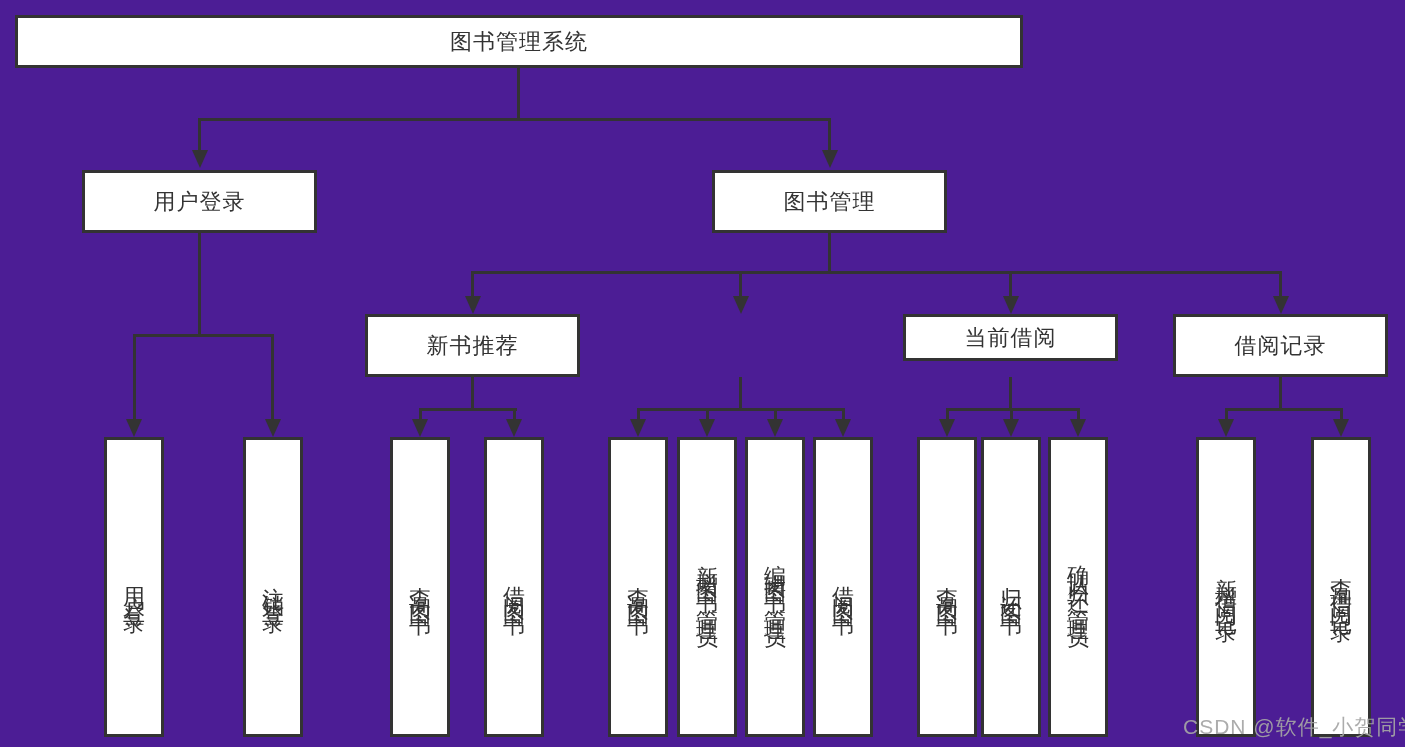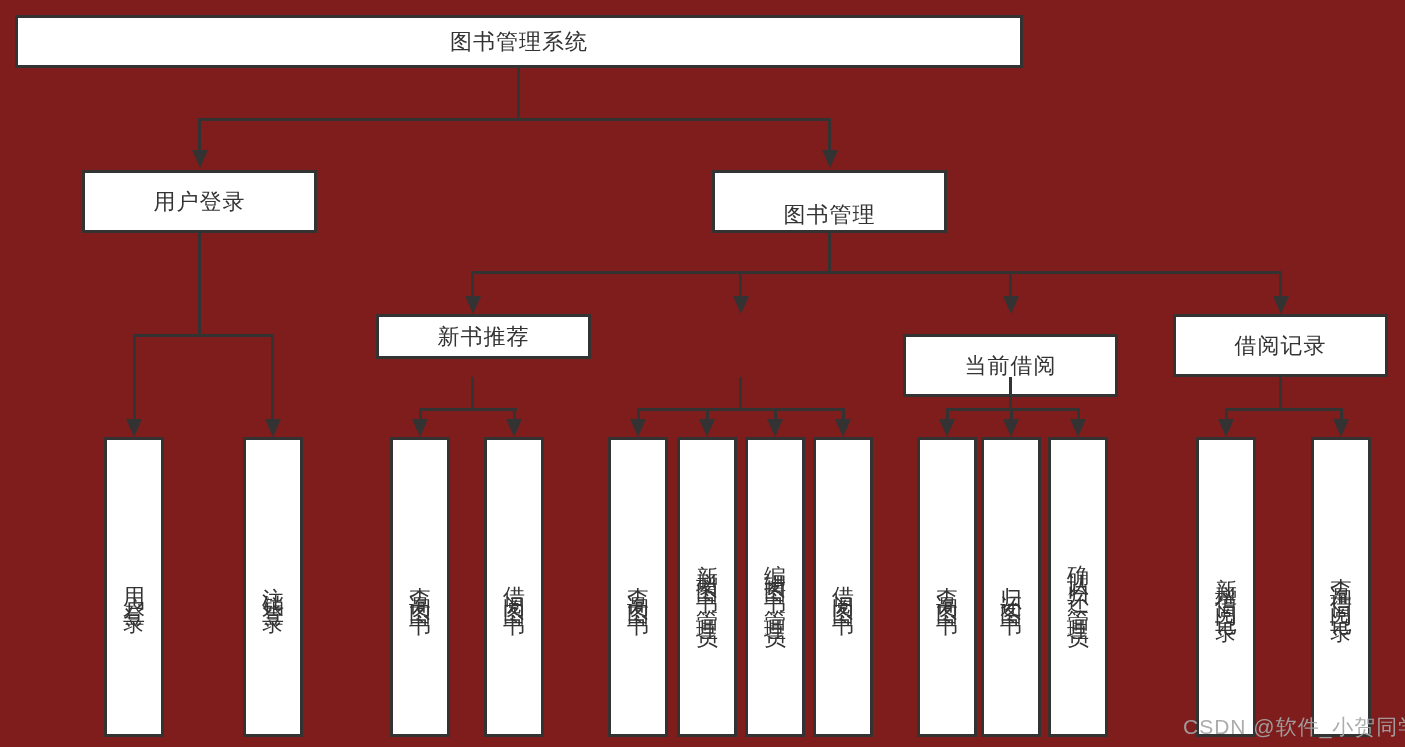--- a/index.html
+++ b/index.html
@@ -1,21 +1,21 @@
 <!DOCTYPE html>
 <html><head>
 <meta charset="utf-8">
 <style>
   * { margin: 0; padding: 0; box-sizing: border-box; }
   html, body { background: #ffffff; }
   #canvas {
     position: relative;
     width: 1405px;
     height: 747px;
-    background: #7f1d1d;
+    background: #4c1d95;
     font-family: "Liberation Sans", sans-serif;
     color: #333333;
     overflow: hidden;
   }
   .hnode {
     position: absolute;
     background: #ffffff;
     border: 3px solid #333333;
     display: flex;
     align-items: center;
@@ -75,21 +75,21 @@
     <div class="line" style="left:198px; top:118px; width:633px; height:3px;"></div>
     <div class="line" style="left:198px; top:120px; width:3px;  height:32px;"></div>
     <div class="ahead" style="left:192px; top:150px;"></div>
     <div class="line" style="left:828px; top:120px; width:3px;  height:32px;"></div>
     <div class="ahead" style="left:822px; top:150px;"></div>
   </div>
 
   <div class="hnode" style="left:82px; top:170px; width:235px; height:63px;">
     <span>用户登录</span>
   </div>
-  <div class="hnode" style="left:712px; top:170px; width:235px; height:63px;align-items:flex-end;">
+  <div class="hnode" style="left:712px; top:170px; width:235px; height:63px;">
     <span>图书管理</span>
   </div>
 
   <div>
     <div class="line" style="left:198px; top:233px; width:3px;  height:104px;"></div>
     <div class="line" style="left:133px; top:334px; width:141px; height:3px;"></div>
     <div class="line" style="left:133px; top:334px; width:3px;  height:87px;"></div>
     <div class="ahead" style="left:126px; top:419px;"></div>
     <div class="line" style="left:271px; top:334px; width:3px;  height:87px;"></div>
     <div class="ahead" style="left:265px; top:419px;"></div>
@@ -101,24 +101,24 @@
     <div class="line" style="left:471px;  top:271px; width:3px;   height:27px;"></div>
     <div class="ahead" style="left:465px;  top:296px;"></div>
     <div class="line" style="left:739px;  top:271px; width:3px;   height:27px;"></div>
     <div class="ahead" style="left:733px;  top:296px;"></div>
     <div class="line" style="left:1009px; top:271px; width:3px;   height:27px;"></div>
     <div class="ahead" style="left:1003px; top:296px;"></div>
     <div class="line" style="left:1279px; top:271px; width:3px;   height:27px;"></div>
     <div class="ahead" style="left:1273px; top:296px;"></div>
   </div>
 
-  <div class="hnode" style="left:376px; top:314px; width:215px; height:45px;">
+  <div class="hnode" style="left:365px; top:314px; width:215px; height:63px;">
     <span>新书推荐</span>
   </div>
-  <div class="hnode" style="left:903px; top:314px; width:215px; height:63px;margin-top:20px;">
+  <div class="hnode" style="left:903px; top:314px; width:215px; height:47px;">
     <span>当前借阅</span>
   </div>
   <div class="hnode" style="left:1173px; top:314px; width:215px; height:63px;">
     <span>借阅记录</span>
   </div>
 
   <div>
     <div class="line" style="left:471px; top:377px; width:3px;  height:33px;"></div>
     <div class="line" style="left:419px; top:408px; width:98px; height:3px;"></div>
     <div class="line" style="left:419px; top:408px; width:3px;  height:13px;"></div>

